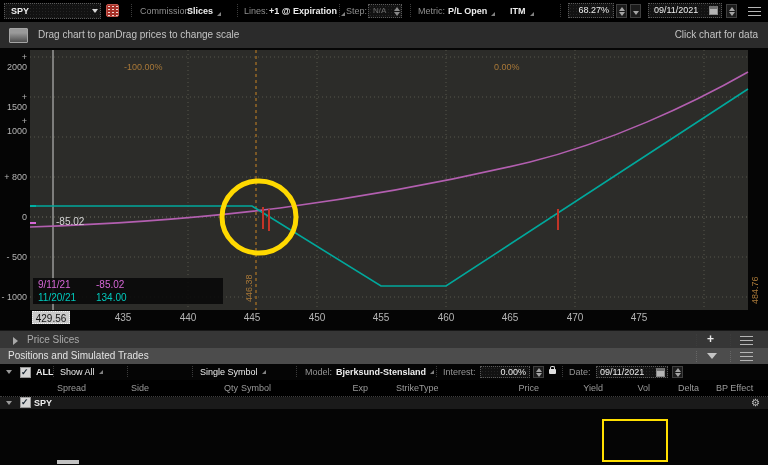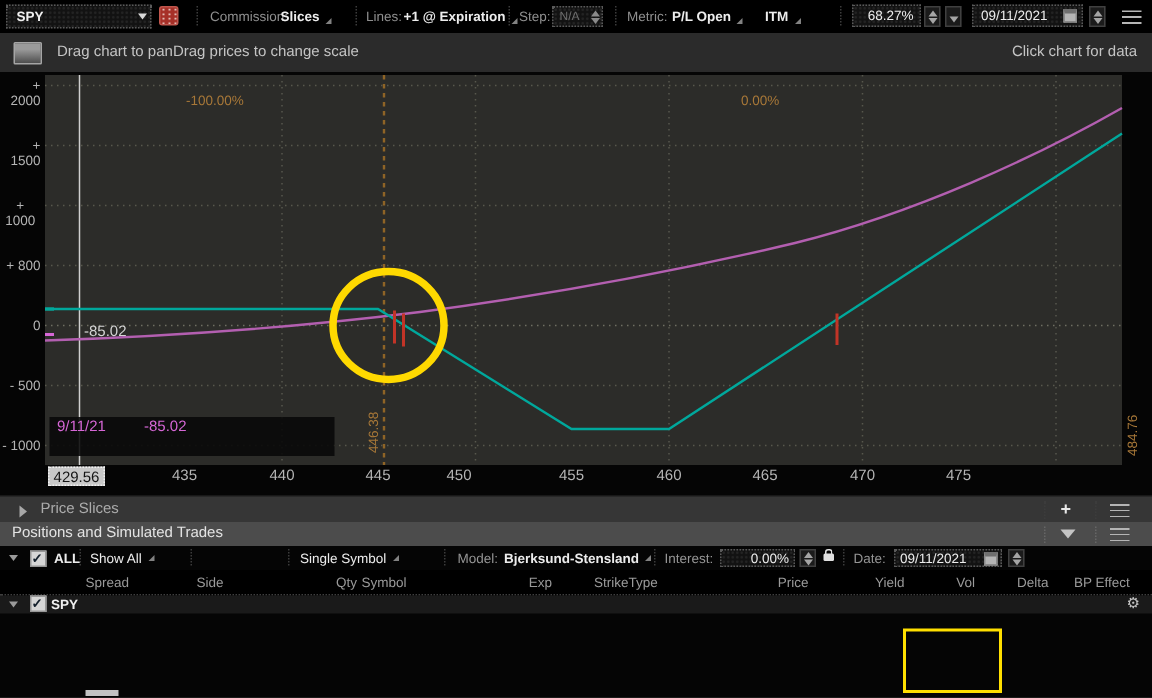--- a/index.html
+++ b/index.html
@@ -163,20 +163,24 @@
   <span class="annL" style="left:124px;top:62px;">-100.00%</span>
   <span class="annL" style="left:494px;top:62px;">0.00%</span>
   <span class="plgray">-85.02</span>
   <span class="rot" style="left:244px;top:302px;">446.38</span>
   <span class="rot" style="left:750px;top:304px;">484.76</span>
   <div class="legend" id="legend">
       <div class="lrow" style="color: rgb(214, 103, 214);">
         <span class="ld" style="position: static;">9/11/21</span>
         <span class="lv" style="position: static;">-85.02</span>
       </div>
+      <div class="lrow" style="color: rgb(0, 201, 188);">
+        <span class="ld" style="position: static;">11/20/21</span>
+        <span class="lv" style="position: static;">134.00</span>
+      </div>
     </div>
 
   <div class="bar1">
     <span style="position:absolute;left:13px;top:6px;">
       <i style="display:block;width:0;height:0;border-top:4px solid transparent;border-bottom:4px solid transparent;border-left:5px solid #a8a8a8;"></i>
       </span>
     <span class="t">Price Slices</span>
     <div class="sep" style="left:696px;top:3px;height:12px;"></div>
     <span style="position:absolute;left:707px;top:0;line-height:17px;font-size:12px;font-weight:bold;color:#e8e8e8;">+</span>
     <div class="sep" style="left:730px;top:3px;height:12px;"></div>
@@ -250,28 +254,28 @@
     <span class="cb" style="left:20px;top:0px;"></span>
     <span class="sym">SPY</span>
     <span class="gear">⚙</span>
   </div>
 
   <div id="rows"></div>
   <div class="volbox" style="border-color: rgb(255, 223, 0);"></div>
   <div class="thumb"></div>
 <span class="ytick" style="position: absolute; top: 52px;">+ 2000</span>
     <span class="ytick" style="position: absolute; top: 92px;">+ 1500</span>
-    <span class="ytick" style="position: absolute; top: 132px; text-align: center;">+ 1000</span>
+    <span class="ytick" style="position: absolute; top: 116px;">+ 1000</span>
     <span class="ytick" style="position: absolute; top: 172px;">+ 800</span>
     <span class="ytick" style="position: absolute; top: 212px;">0</span>
     <span class="ytick" style="position: absolute; top: 252px;">- 500</span>
     <span class="ytick" style="position: absolute; top: 292px;">- 1000</span>
     <span class="xtick" style="position: absolute; left: 108px;">435</span>
     <span class="xtick" style="position: absolute; left: 173px;">440</span>
     <span class="xtick" style="position: absolute; left: 237px;">445</span>
-    <span class="xtick" style="position: absolute; left: 291px;">450</span>
+    <span class="xtick" style="position: absolute; left: 302px;">450</span>
     <span class="xtick" style="position: absolute; left: 366px;">455</span>
     <span class="xtick" style="position: absolute; left: 431px;">460</span>
     <span class="xtick" style="position: absolute; left: 495px;">465</span>
     <span class="xtick" style="position: absolute; left: 560px;">470</span>
     <span class="xtick" style="position: absolute; left: 624px;">475</span>
     <span class="xtick" style="position: absolute; left: 689px; margin-top: 44px;">480</span>
   </div>
 
 </body></html>

